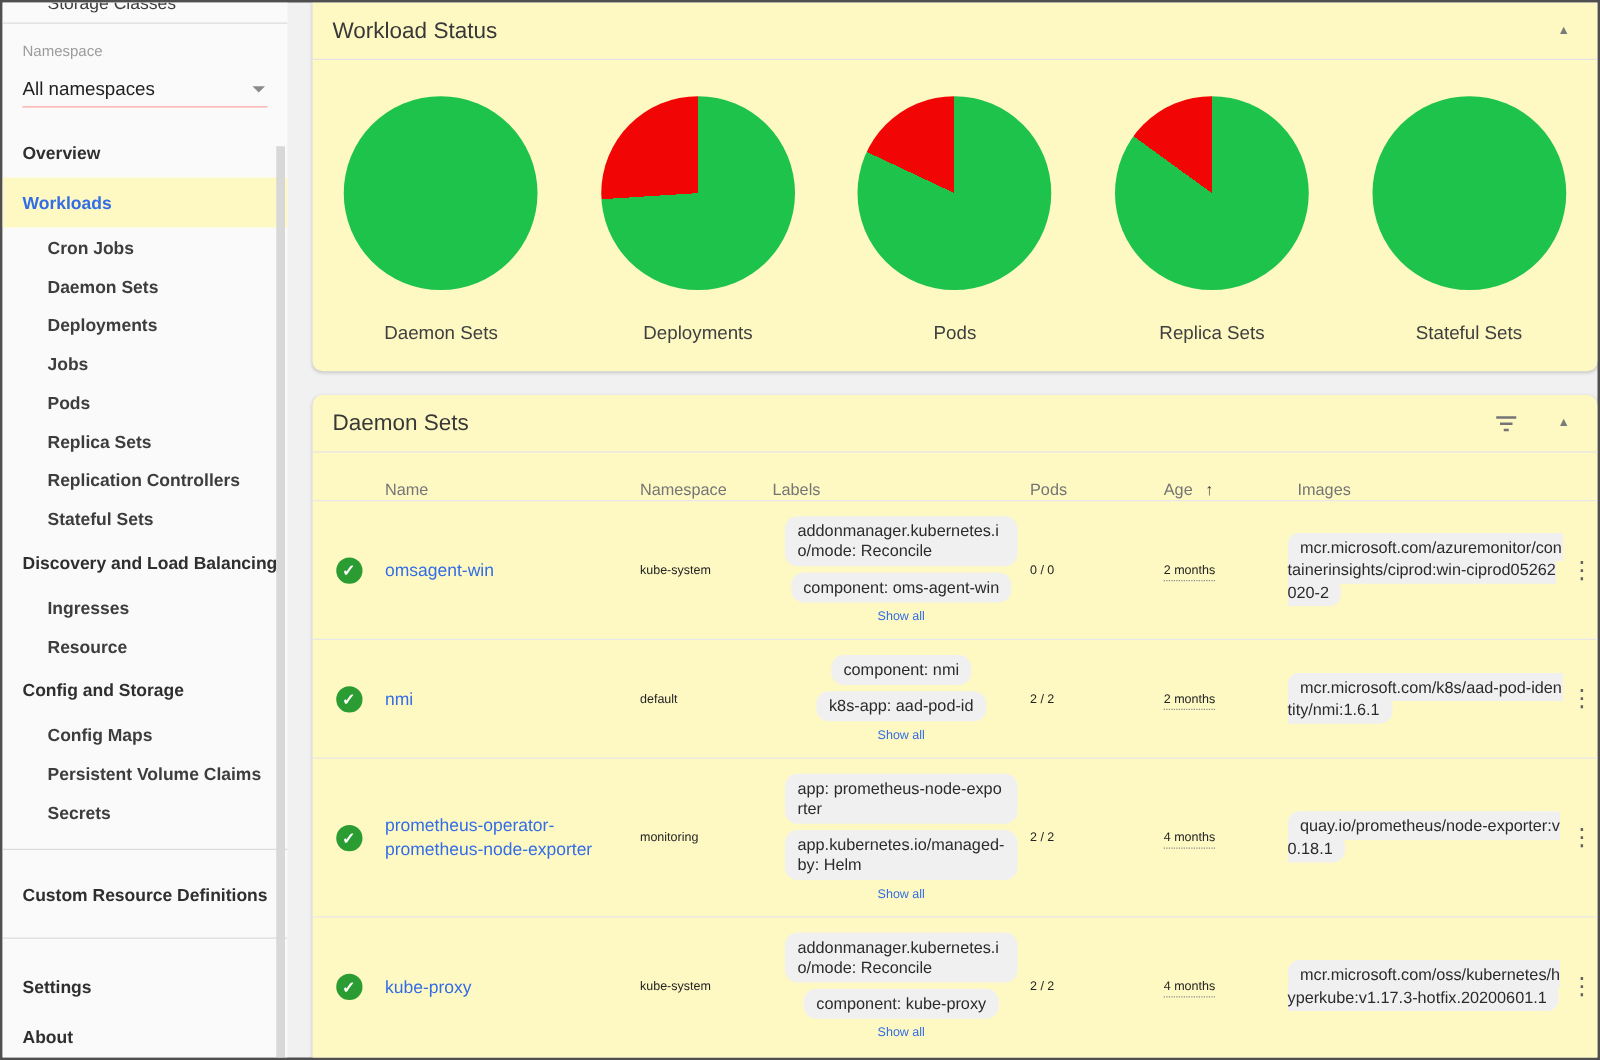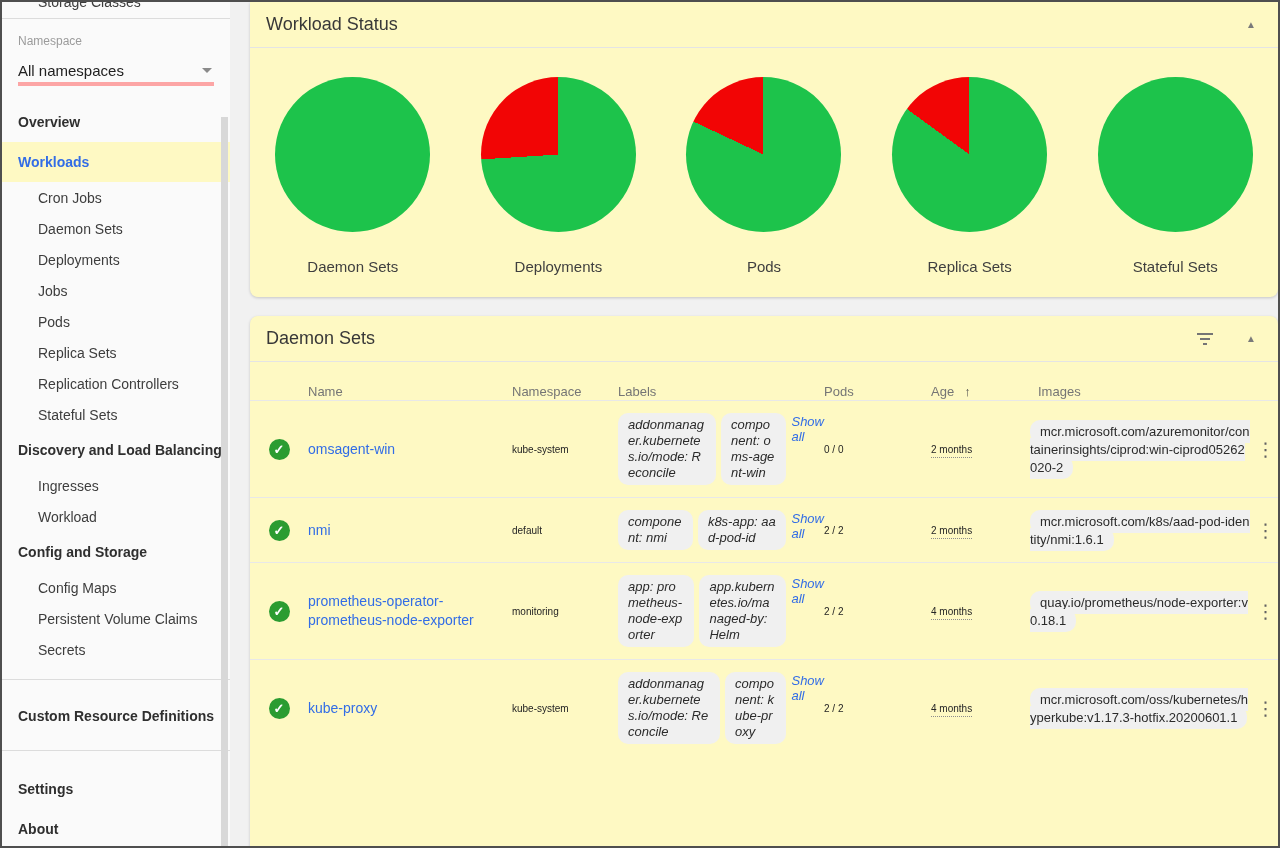--- a/index.html
+++ b/index.html
@@ -11,30 +11,30 @@
     border:2px solid #4f4f4f;
     color:#262626;
   }
 
   
   .sidebar {
     position:absolute; left:0; top:0; width:228px; height:100%;
     background:#fafafa; overflow:hidden; z-index:2;
   }
   .s-item { display:flex; align-items:center; font-size:14px; color:#3d3d3d; cursor:pointer; }
-  .s-item.child { height:31px; padding-left:36px; }
+  .s-item.child { height:31px; padding-left:36px;font-weight:bold; }
   .s-item.top { height:40px; padding-left:16px; font-weight:bold; color:#2f2f2f; }
   .s-item.active { background:#fef9c3; color:#326de6; }
   .s-clipped { height:16px; margin-top:-8px; overflow:hidden; font-size:14px; color:#3d3d3d; padding-left:36px; }
   .s-div { border-top:1px solid #dcdcdc; margin:14px 0 0 0; }
   .s-div.short { margin:8px 0 0 0; }
   .ns-label { margin:15px 0 0 16px; font-size:12px; color:#9b9b9b; }
   .ns-select {
     margin:10px 16px 0 16px; height:28px; display:flex; align-items:center;
-    justify-content:space-between; border-bottom:4px solid #fca5a5;
+    justify-content:space-between; border-bottom:1px solid #fca5a5;
     font-size:15px; color:#212121; cursor:pointer;
   }
   .caret { width:0; height:0; border-left:5px solid transparent; border-right:5px solid transparent; border-top:5px solid #8a8a8a; margin-right:2px; }
   .mt16 { margin-top:16px; }
   .mt18 { margin-top:18px; }
   .side-scrollbar { position:absolute; left:219px; top:115px; bottom:0; width:7px; background:#d8d8d8; z-index:3; }
 
   
   .main { position:absolute; left:230px; top:0; right:0; bottom:0; overflow:hidden; }
   .card { background:#fef9c3; margin-left:18px; box-shadow:0 1px 3px rgba(0,0,0,0.18); }
@@ -59,24 +59,24 @@
   .grid { display:grid; grid-template-columns:58px 204px 106px 206px 107px 99px 220px 1fr; }
   .t-head { height:38px; align-items:center; color:#757575; font-size:13px; }
   .t-head .h { cursor:pointer;margin-top:20px; }
   .h-images { padding-left:8px; }
   .sort-arrow { color:#4a4a4a; font-size:13px; margin-left:10px; }
   .t-row { align-items:center; border-top:1px solid #e8e8e8; padding:6px 0; }
   .badge { width:21px; height:21px; border-radius:50%; background:#2b9c31; color:#fff; font-size:13px; font-weight:bold; display:flex; align-items:center; justify-content:center; justify-self:center; }
   .badge::after { content:"✓"; }
   .name-link { color:#326de6; font-size:14px; cursor:pointer; line-height:19px; padding-right:14px; }
   .cell { font-size:10px; color:#242424; }
-  .labels-cell { display:flex; flex-direction:row; align-items:flex-start; gap:5px; padding:6px 0;font-style:italic; }
+  .labels-cell { display:flex; flex-direction:column; align-items:center; gap:5px; padding:6px 0; }
   .chip { background:#f0f0f0; border-radius:10px; padding:4px 10px; font-size:13px; line-height:16px; color:#2b2b2b; max-width:186px; word-break:break-all; }
   .img-chip { max-width:212px; }
-  .show-all { color:#326de6; font-size:13px; cursor:pointer; margin-top:1px; }
+  .show-all { color:#326de6; font-size:10px; cursor:pointer; margin-top:1px; }
   .age span { border-bottom:1px dotted #8c8c8c; padding-bottom:2px; }
   .menu-dots { justify-self:center; color:#616161; font-size:19px; cursor:pointer; padding:2px 6px; }
   .menu-dots::after { content:"⋮"; }
 </style>
 </head>
 <body>
 
 <aside class="sidebar">
   <div class="s-clipped">Storage Classes</div>
   <div class="s-div short"></div>
@@ -92,21 +92,21 @@
   <div class="s-item child">Cron Jobs</div>
   <div class="s-item child">Daemon Sets</div>
   <div class="s-item child">Deployments</div>
   <div class="s-item child">Jobs</div>
   <div class="s-item child">Pods</div>
   <div class="s-item child">Replica Sets</div>
   <div class="s-item child">Replication Controllers</div>
   <div class="s-item child">Stateful Sets</div>
   <div class="s-item top">Discovery and Load Balancing</div>
   <div class="s-item child">Ingresses</div>
-  <div class="s-item child">Workload</div>
+  <div class="s-item child">Resource</div>
   <div class="s-item top">Config and Storage</div>
   <div class="s-item child">Config Maps</div>
   <div class="s-item child">Persistent Volume Claims</div>
   <div class="s-item child">Secrets</div>
   <div class="s-div"></div>
   <div class="s-item top mt16">Custom Resource Definitions</div>
   <div class="s-div"></div>
   <div class="s-item top mt18">Settings</div>
   <div class="s-item top">About</div>
 </aside>

